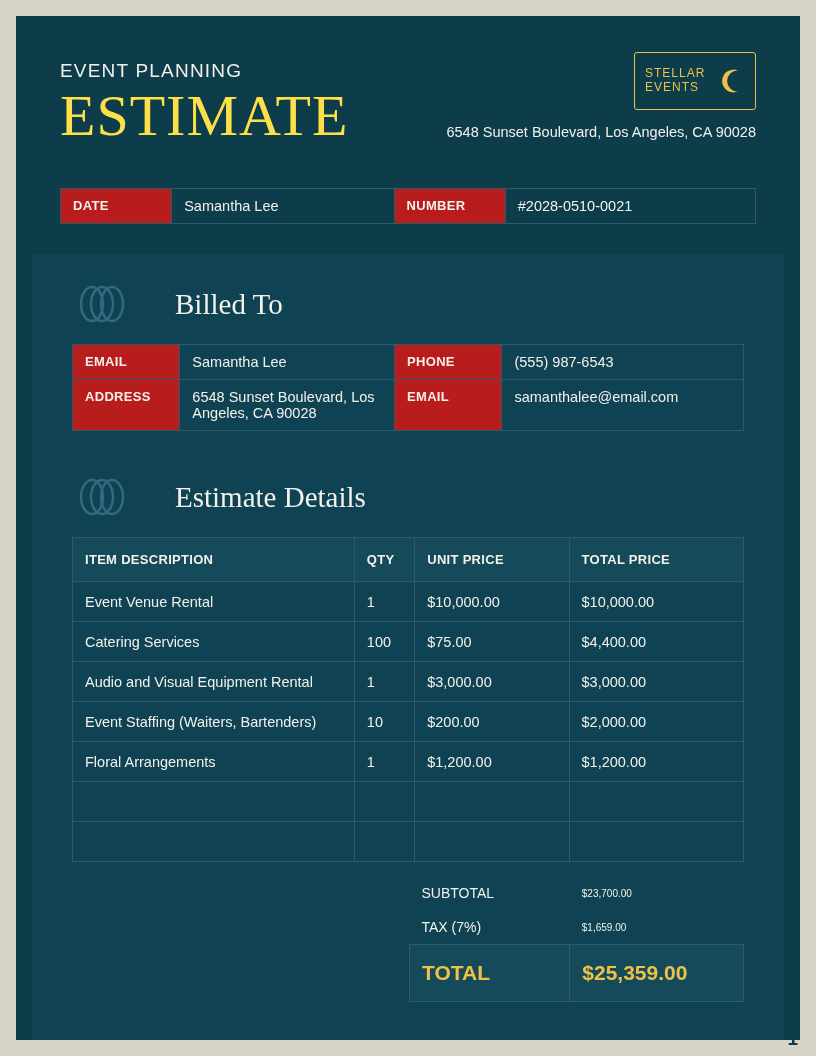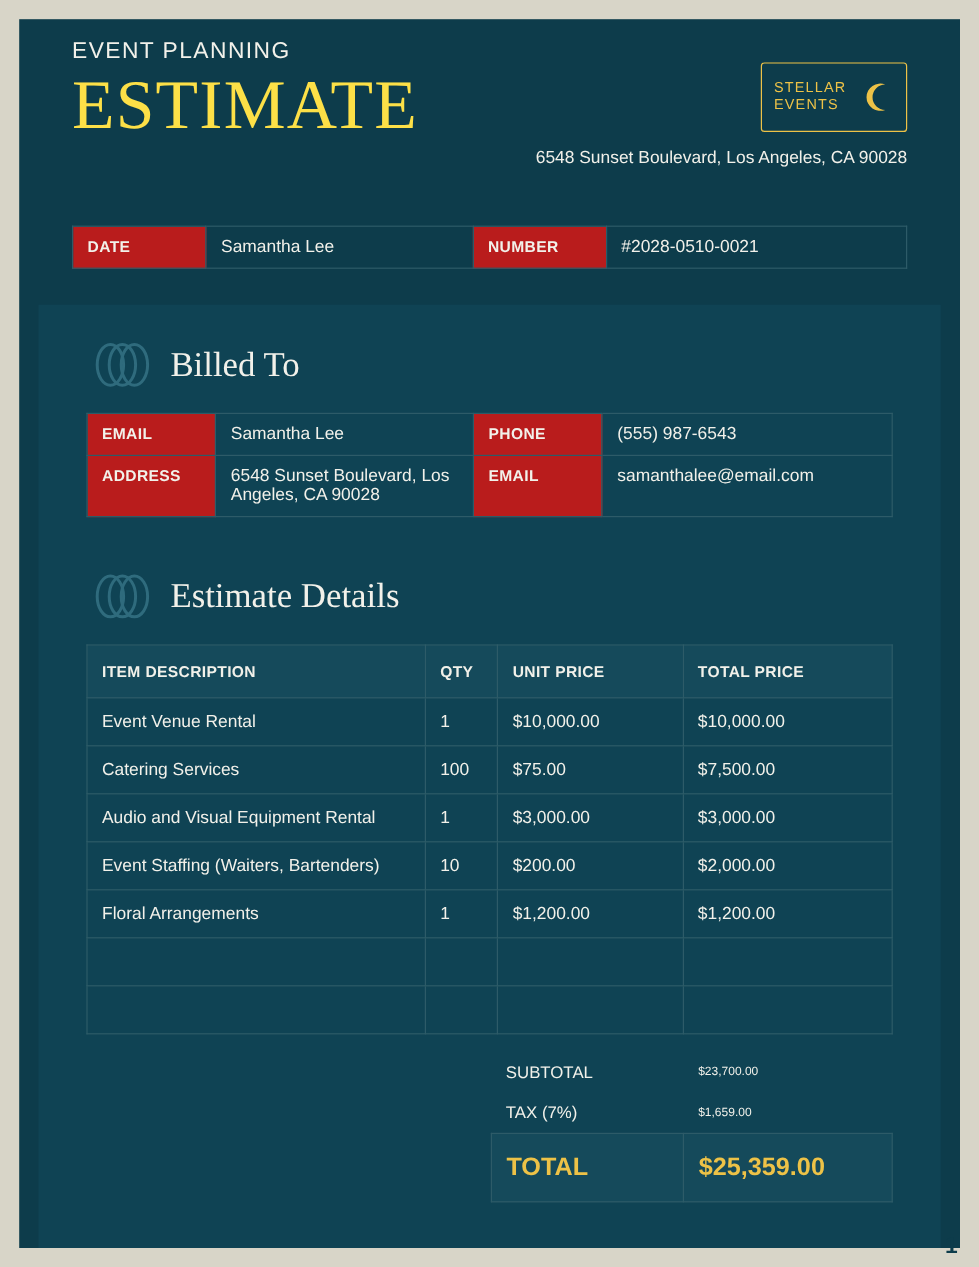--- a/index.html
+++ b/index.html
@@ -21,21 +21,21 @@
     top: 16px;
     width: 784px;
     height: 1024px;
     background: #0d3c4b;
     overflow: hidden;
   }
 
   
   .header {
     position: relative;
-    padding: 16px 44px 0 44px;
+    padding: 44px 44px 0 44px;
     height: 150px;
   }
 
   .eyebrow {
     font-size: 19px;
     letter-spacing: 1.2px;
     color: #f2f1ea;
     font-weight: 400;
   }
 
@@ -135,20 +135,21 @@
     width: 56px;
     height: 44px;
     flex: 0 0 56px;
   }
 
   .section-title {
     font-family: "Liberation Serif", serif;
     font-size: 29px;
     color: #f2f1ea;
     font-weight: 400;
+    margin-left: 33px;
   }
 
   .billed-wrap { padding: 0 12px; }
 
   .details-wrap { padding: 0 12px; margin-top: 44px; }
 
   
   .items {
     width: 100%;
     border-collapse: collapse;
@@ -316,21 +317,21 @@
           <tr>
             <td>Event Venue Rental</td>
             <td>1</td>
             <td>$10,000.00</td>
             <td>$10,000.00</td>
           </tr>
           <tr>
             <td>Catering Services</td>
             <td>100</td>
             <td>$75.00</td>
-            <td>$7,500.00</td>
+            <td>$4,400.00</td>
           </tr>
           <tr>
             <td>Audio and Visual Equipment Rental</td>
             <td>1</td>
             <td>$3,000.00</td>
             <td>$3,000.00</td>
           </tr>
           <tr>
             <td>Event Staffing (Waiters, Bartenders)</td>
             <td>10</td>

